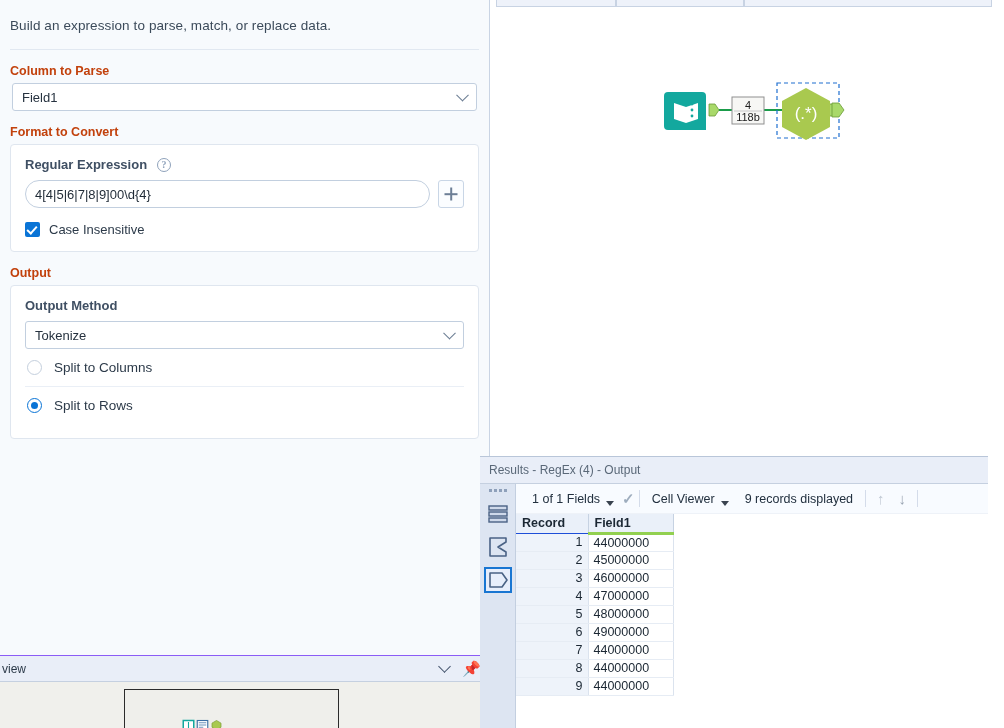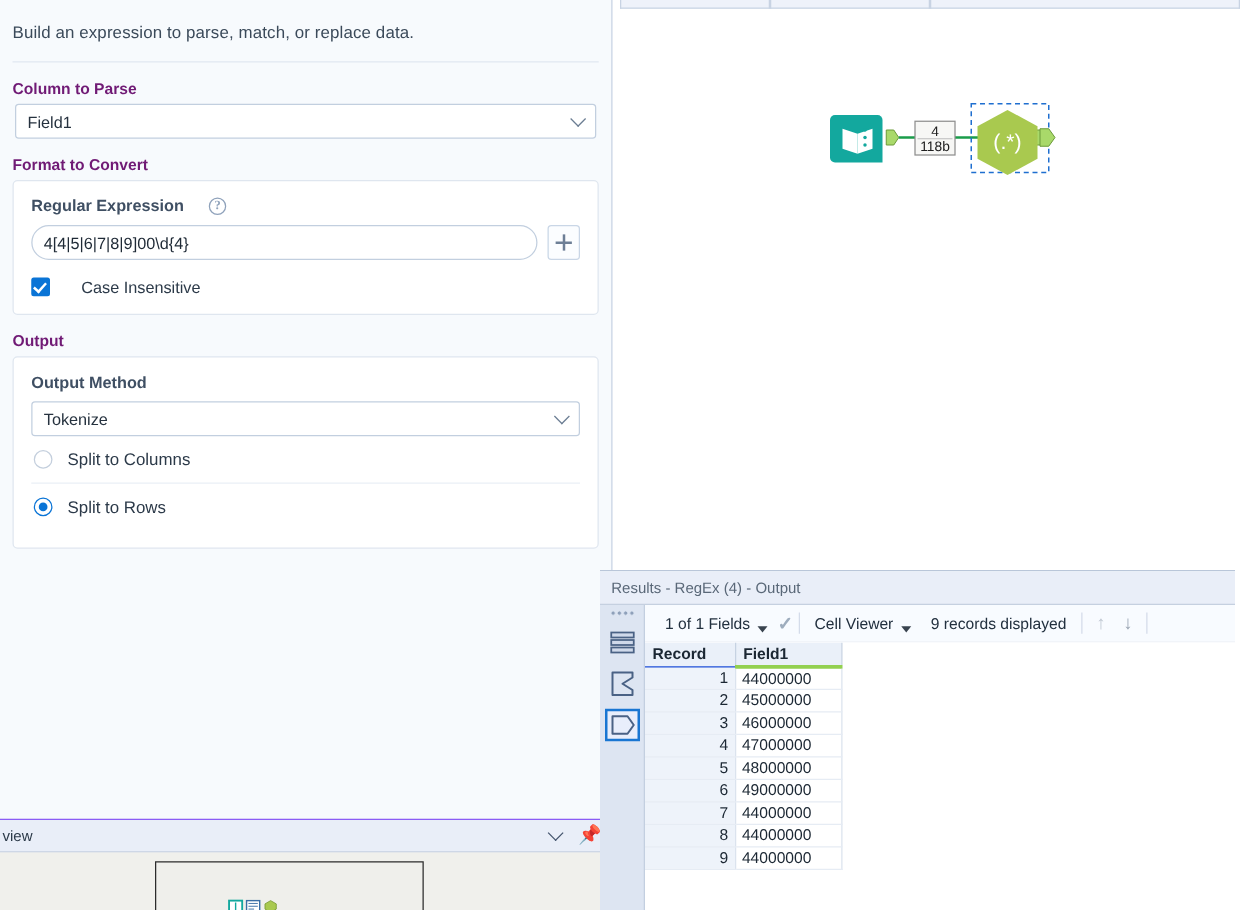--- a/index.html
+++ b/index.html
@@ -22,21 +22,21 @@
   .intro-text {
     padding: 18px 10px 0 10px;
     font-size: 13.5px; color: #3b4a5a;
     letter-spacing: .1px;
   }
   .intro-rule {
     margin: 16px 10px 0 10px; height: 1px; background: #e1e8f1;
   }
   .section-label {
     padding: 14px 10px 5px 10px;
-    font-size: 12.5px; color: #701a75; font-weight: 600;
+    font-size: 12.5px; color: #c2410c; font-weight: 600;
   }
   .field-wrap { padding: 0 12px; }
   .select-box {
     position: relative;
     height: 28px; background: #fff;
     border: 1px solid #c2cfdf; border-radius: 3px;
     display: flex; align-items: center;
     padding: 0 28px 0 9px;
     font-size: 13px; color: #26323f;
   }
@@ -48,21 +48,21 @@
     transform: translateY(-70%) rotate(45deg);
   }
   .group-box {
     margin: 0 10px;
     background: #fff;
     border: 1px solid #dfe6ef; border-radius: 4px;
   }
   .group-inner { padding: 12px 14px 14px 14px; }
   .sub-label {
     font-size: 13px; color: #3f4f63; font-weight: 600;
-    display: flex; align-items: center; gap: 20px;
+    display: flex; align-items: center; gap: 10px;
     margin-bottom: 8px;
   }
   .help-icon {
     width: 14px; height: 14px; border-radius: 50%;
     border: 1.3px solid #8fa2bb; color: #8fa2bb;
     font-size: 10px; line-height: 11px; text-align: center;
     font-family: "Liberation Serif", serif;
   }
   .regex-row { display: flex; align-items: center; gap: 8px; }
   .text-input {
@@ -83,21 +83,21 @@
   .plus-btn::before {
     content: ""; position: absolute; left: 50%; top: 50%;
     width: 13px; height: 1.6px; background: #6d7f96;
     transform: translate(-50%, -50%);
   }
   .plus-btn::after {
     content: ""; position: absolute; left: 50%; top: 50%;
     width: 1.6px; height: 13px; background: #6d7f96;
     transform: translate(-50%, -50%);
   }
-  .check-row { display: flex; align-items: center; gap: 25px; margin-top: 14px; }
+  .check-row { display: flex; align-items: center; gap: 9px; margin-top: 14px; }
   .checkbox {
     width: 15px; height: 15px; border-radius: 2px;
     background: #0a74d6; position: relative;
   }
   .checkbox::after {
     content: ""; position: absolute;
     left: 4px; top: 1.5px; width: 4px; height: 8px;
     border-right: 2px solid #fff; border-bottom: 2px solid #fff;
     transform: rotate(42deg);
   }

